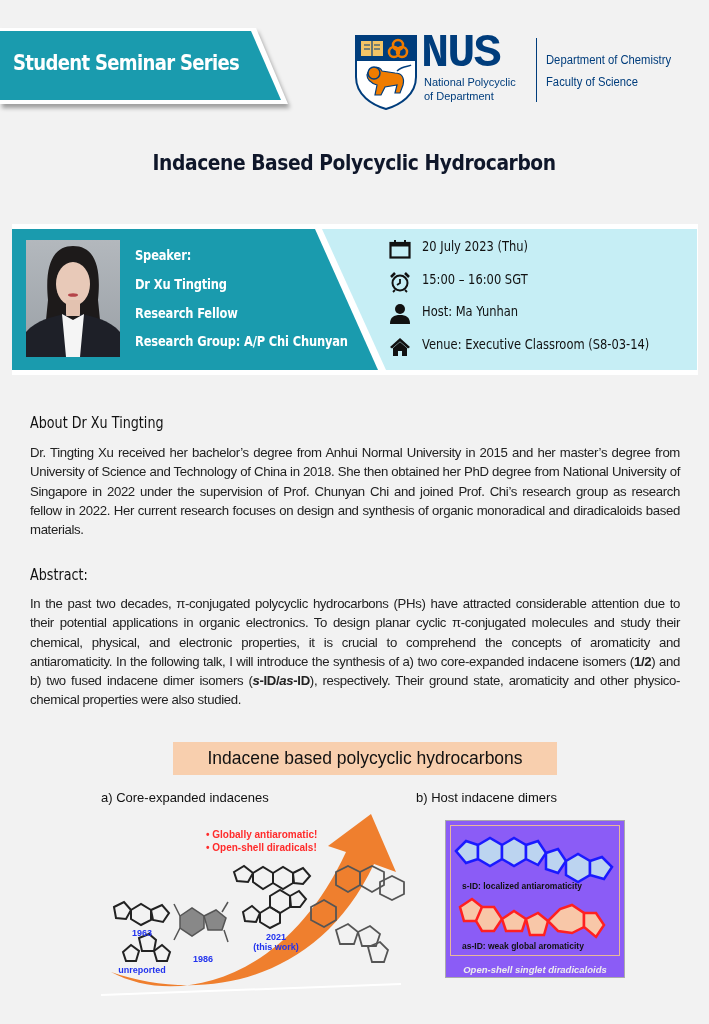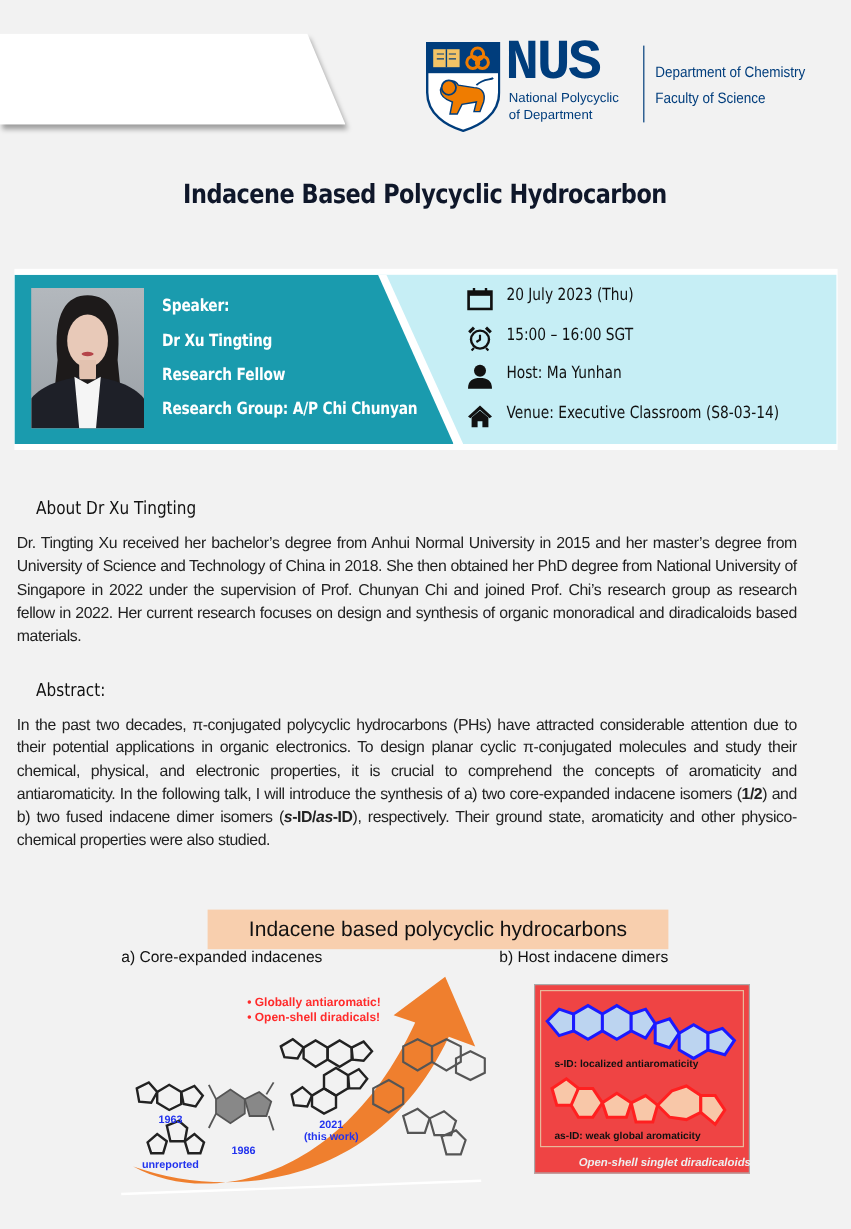--- a/index.html
+++ b/index.html
@@ -39,37 +39,40 @@
   .photo { left:26px; top:240px; width:94px; height:117px; background:linear-gradient(#b3b8bd,#9aa0a6); overflow:hidden; }
   .spk { left:135px; color:#fff; font-weight:bold; font-size:14px; font-family:"DejaVu Sans", sans-serif;
          transform:scaleX(0.82); transform-origin:left; white-space:nowrap; letter-spacing:-0.2px; }
   .info-row { left:389px; height:24px; display:flex; align-items:flex-start; }
   .info-icon { width:22px; height:22px; display:flex; align-items:center; justify-content:center; }
   .info-text { margin-left:11px; font-size:14px; color:#111; font-family:"DejaVu Sans", sans-serif;
          transform:scaleX(0.82); transform-origin:left; white-space:nowrap; }
 
   
   .h2 { left:30px; font-size:15px; color:#111; font-family:"DejaVu Sans", sans-serif; transform:scaleX(0.85); transform-origin:left; white-space:nowrap; }
-  .para { left:14px; width:650px; font-size:13.2px; line-height:19.3px; text-align:justify; color:#222;
+  .para { left:30px; width:650px; font-size:13.2px; line-height:19.3px; text-align:justify; color:#222;
           font-family:"Liberation Sans", sans-serif; letter-spacing:-0.35px; }
 
   
   .fig-title { left:173px; top:742px; width:384px; height:33px; background:#f8cfae; text-align:center;
-          font-size:17.5px; line-height:33px; color:#111;margin-top:16px; }
+          font-size:17.5px; line-height:33px; color:#111; }
   .fig-sub { font-size:13px; color:#111; top:790px; }
   .figA { left:96px; top:812px; width:325px; height:190px; }
-  .figB { left:445px; top:820px; width:178px; height:156px; background:#ef4444; border:1px solid #aaa; }
+  .figB { left:445px; top:820px; width:178px; height:156px; background:#8b5cf6; border:1px solid #aaa; }
   .figB-inner { position:absolute; left:4px; top:4px; width:168px; height:129px; border:1.5px solid #e8b89a; }
-  .figB-cap { position:absolute; left:0; bottom:2px; width:100%; text-align:center; color:#eee; font-style:italic; font-weight:bold; font-size:9.5px;margin-left:19px; }
+  .figB-cap { position:absolute; left:0; bottom:2px; width:100%; text-align:center; color:#eee; font-style:italic; font-weight:bold; font-size:9.5px; }
 </style>
 </head>
 <body>
 
 <div class="abs banner-wrap">
   <div class="banner-border"></div>
+  <div class="banner">
+    <div class="banner-text">Student Seminar Series</div>
+  </div>
 </div>
 
 <svg class="abs crest" viewBox="0 0 62 75">
   <path d="M1 1 H61 V42 C61 60 45 70 31 74 C17 70 1 60 1 42 Z" fill="#fff" stroke="#003d7c" stroke-width="2"></path>
   <rect x="1" y="1" width="60" height="25" fill="#003d7c"></rect>
   <rect x="6" y="6" width="22" height="15" fill="#f3c466"></rect>
   <line x1="17" y1="6" x2="17" y2="21" stroke="#003d7c" stroke-width="1.2"></line>
   <line x1="9" y1="10" x2="15" y2="10" stroke="#003d7c"></line>
     <line x1="9" y1="14" x2="15" y2="14" stroke="#003d7c"></line>
   <line x1="19" y1="10" x2="25" y2="10" stroke="#003d7c"></line>

